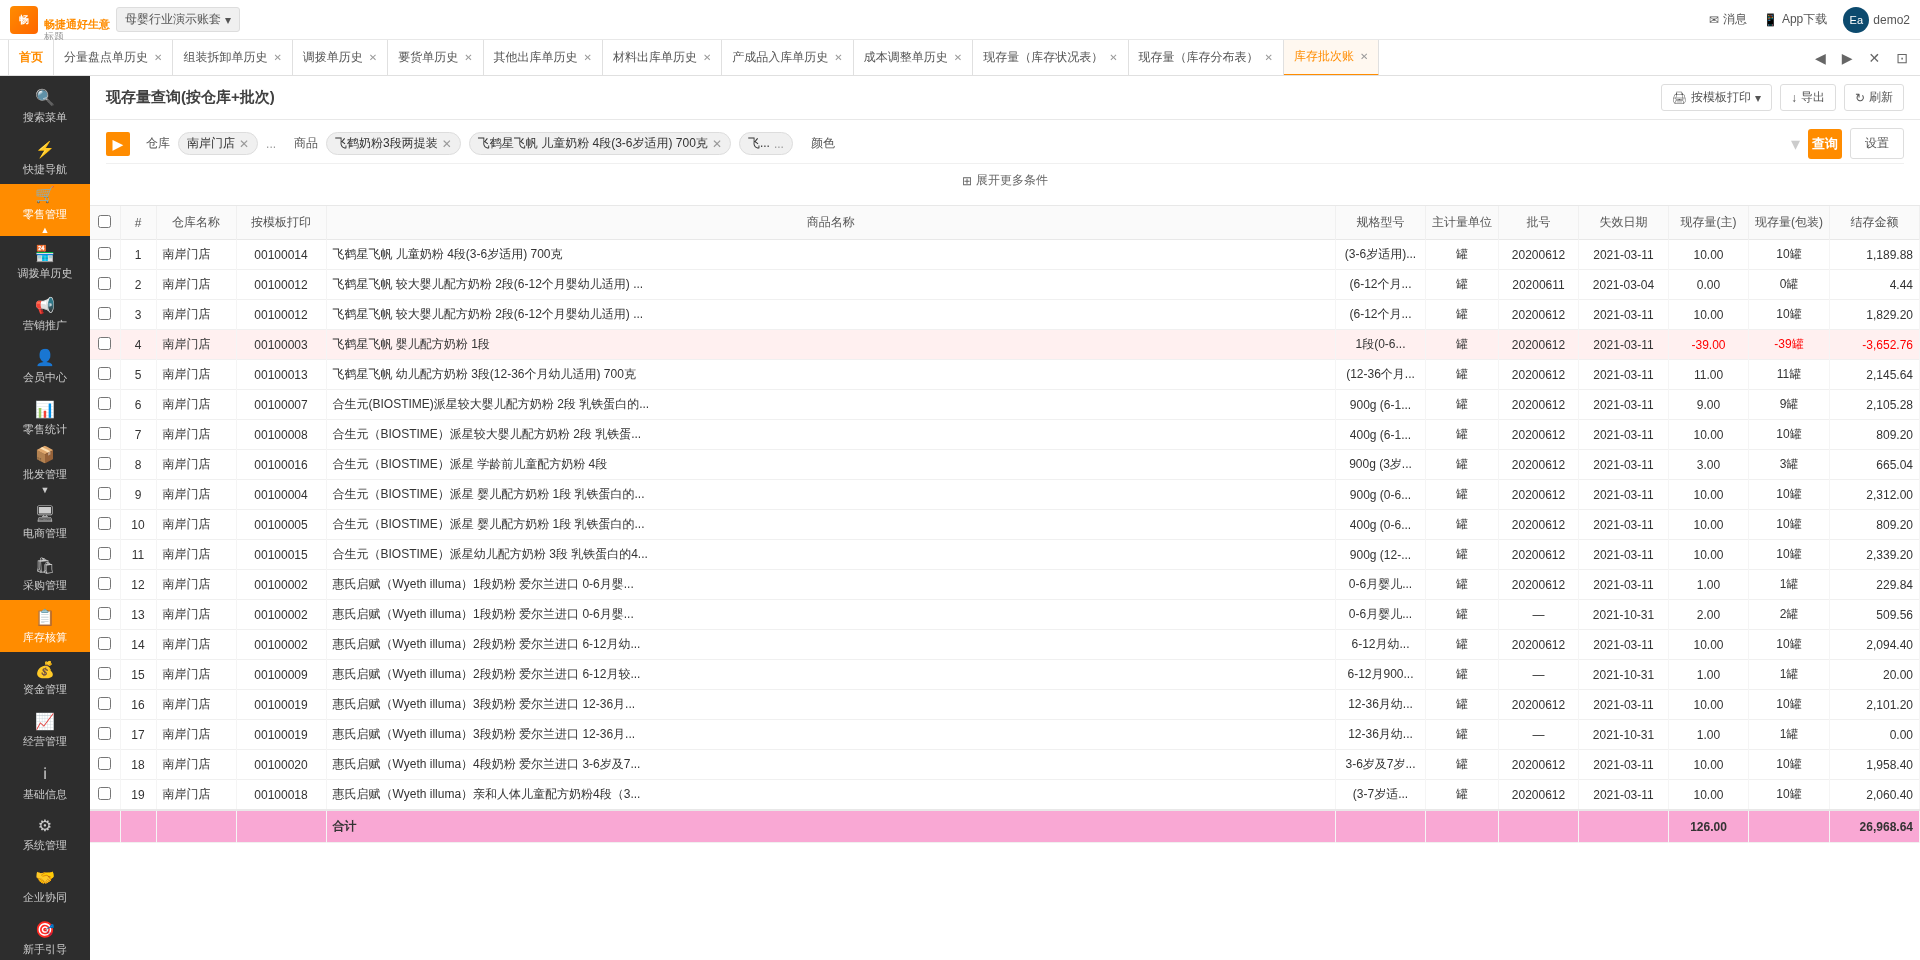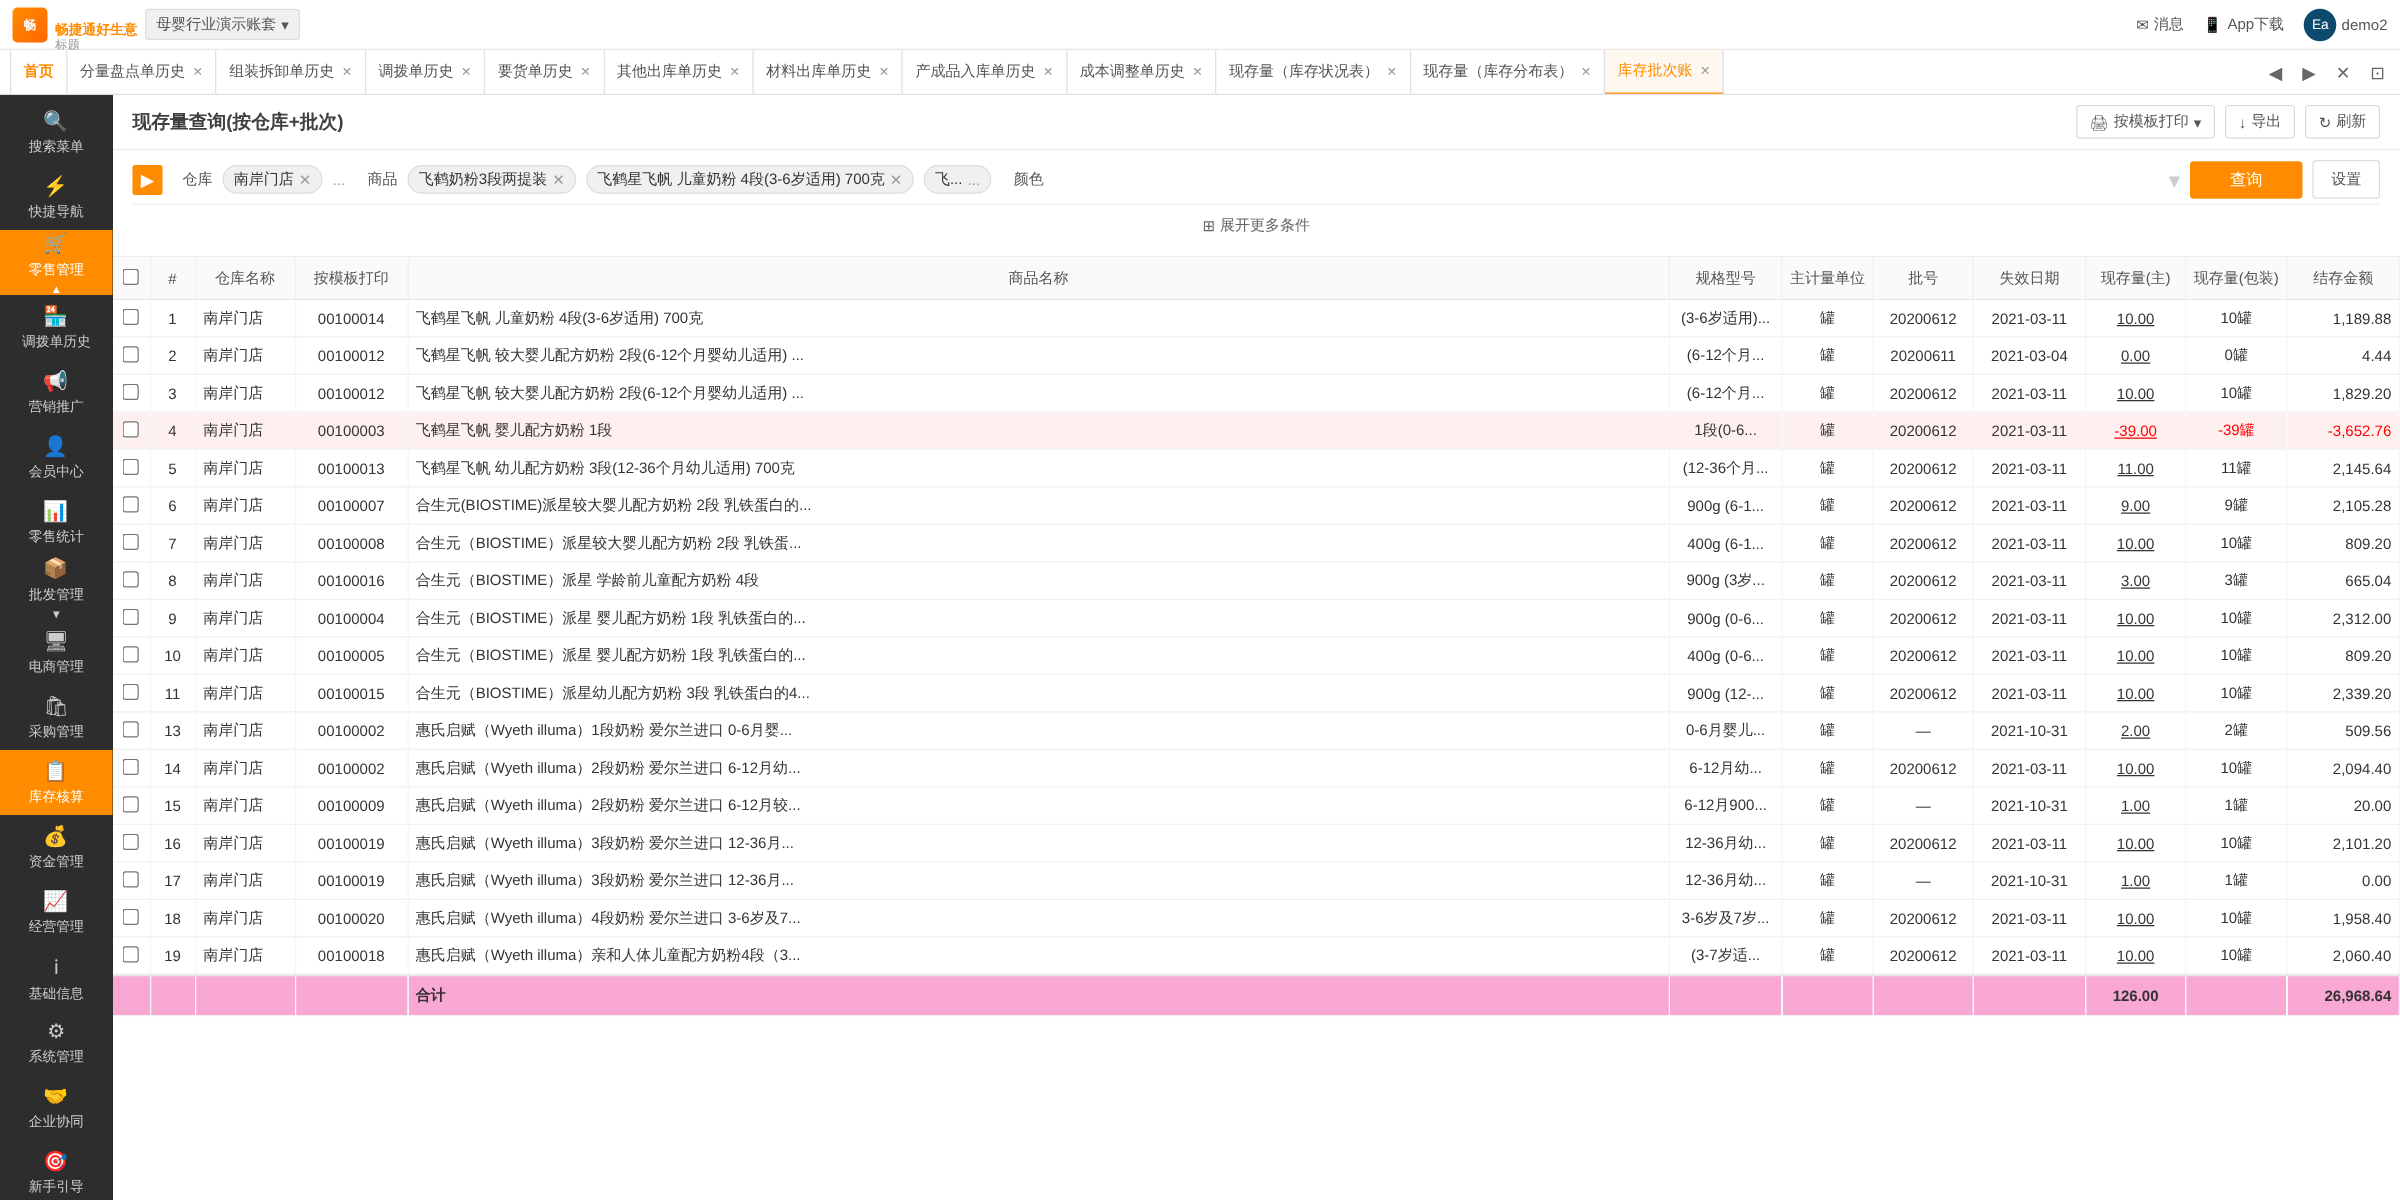--- a/index.html
+++ b/index.html
@@ -63,36 +63,36 @@
     .btn-refresh { display: flex; align-items: center; gap: 4px; border: 1px solid #ddd; background: #fff; padding: 4px 10px; border-radius: 3px; cursor: pointer; font-size: 12px; color: #555; }
 
     
     .filter-bar { background: #fff; padding: 8px 16px; border-bottom: 1px solid #e8e8e8; }
     .filter-row { display: flex; align-items: center; gap: 8px; flex-wrap: nowrap; }
     .filter-label { font-size: 12px; color: #555; white-space: nowrap; }
     .filter-tag { display: inline-flex; align-items: center; gap: 4px; background: #f0f0f0; border: 1px solid #ddd; border-radius: 12px; padding: 2px 8px; font-size: 12px; cursor: pointer; }
     .filter-tag-close { color: #999; cursor: pointer; }
     .filter-more { color: #999; cursor: pointer; font-size: 12px; }
     .filter-expand { display: flex; align-items: center; justify-content: center; gap: 4px; color: #666; cursor: pointer; font-size: 12px; padding: 4px 0; }
-    .btn-query { background: #ff8c00; color: #fff; border: none; padding: 6px 32px; border-radius: 3px; cursor: pointer; font-size: 13px; font-weight: normal; }
+    .btn-query { background: #ff8c00; color: #fff; border: none; padding: 6px 4px; border-radius: 3px; cursor: pointer; font-size: 13px; font-weight: bold; }
     .btn-settings { background: #fff; color: #555; border: 1px solid #ddd; padding: 6px 14px; border-radius: 3px; cursor: pointer; font-size: 12px; }
     .filter-expand-arrow { display: flex; align-items: center; justify-content: center; width: 24px; height: 24px; background: #ff8c00; color: #fff; border-radius: 2px; cursor: pointer; font-size: 14px; margin-right: 8px; }
 
     
     .table-container { flex: 1; overflow-y: auto; background: #fff; margin: 0; }
     table { width: 100%; border-collapse: collapse; font-size: 12px; }
     thead tr { background: #fafafa; border-bottom: 1px solid #e8e8e8; }
     thead th { padding: 8px 6px; text-align: center; color: #555; font-weight: normal; border-right: 1px solid #f0f0f0; white-space: nowrap; }
     tbody tr { border-bottom: 1px solid #f0f0f0; }
     tbody tr.negative-row { background: #fff0f0; }
     tbody td { padding: 6px 6px; text-align: center; color: #333; border-right: 1px solid #f5f5f5; white-space: nowrap; overflow: hidden; text-overflow: ellipsis; max-width: 200px; }
     tbody td.left { text-align: left; }
     tbody td.right { text-align: right; }
     .negative { color: #f00; }
-    .underline { text-decoration: underline; cursor: pointer; }
+    .underline { cursor: pointer; }
     .footer-row { background: #f9a8d4; font-weight: bold; border-top: 2px solid #e8e8e8; }
     .footer-row td { padding: 7px 6px; }
 
     .col-checkbox { width: 30px; }
     .col-num { width: 36px; }
     .col-warehouse { width: 80px; }
     .col-code { width: 90px; }
     .col-name { min-width: 240px; max-width: 280px; }
     .col-spec { width: 90px; }
     .col-unit { width: 70px; }
@@ -501,20 +501,34 @@
     <td class="col-spec">900g (12-...</td>
     <td class="col-unit">罐</td>
     <td class="col-batch">20200612</td>
     <td class="col-expire">2021-03-11</td>
     <td class="col-qty"><span class="underline ">10.00</span></td>
     <td class="col-pkg ">10罐</td>
     <td class="col-amount right ">2,339.20</td>
   </tr>
             <tr>
     <td class="col-checkbox"><input type="checkbox" style=""></td>
+    <td class="col-num">12</td>
+    <td class="col-warehouse left">南岸门店</td>
+    <td class="col-code">00100002</td>
+    <td class="col-name left" title="惠氏启赋（Wyeth illuma）1段奶粉 爱尔兰进口 0-6月婴...">惠氏启赋（Wyeth illuma）1段奶粉 爱尔兰进口 0-6月婴...</td>
+    <td class="col-spec">0-6月婴儿...</td>
+    <td class="col-unit">罐</td>
+    <td class="col-batch">20200612</td>
+    <td class="col-expire">2021-03-11</td>
+    <td class="col-qty"><span class="underline ">1.00</span></td>
+    <td class="col-pkg ">1罐</td>
+    <td class="col-amount right ">229.84</td>
+  </tr>
+            <tr>
+    <td class="col-checkbox"><input type="checkbox" style=""></td>
     <td class="col-num">13</td>
     <td class="col-warehouse left">南岸门店</td>
     <td class="col-code">00100002</td>
     <td class="col-name left" title="惠氏启赋（Wyeth illuma）1段奶粉 爱尔兰进口 0-6月婴...">惠氏启赋（Wyeth illuma）1段奶粉 爱尔兰进口 0-6月婴...</td>
     <td class="col-spec">0-6月婴儿...</td>
     <td class="col-unit">罐</td>
     <td class="col-batch">—</td>
     <td class="col-expire">2021-10-31</td>
     <td class="col-qty"><span class="underline ">2.00</span></td>
     <td class="col-pkg ">2罐</td>

